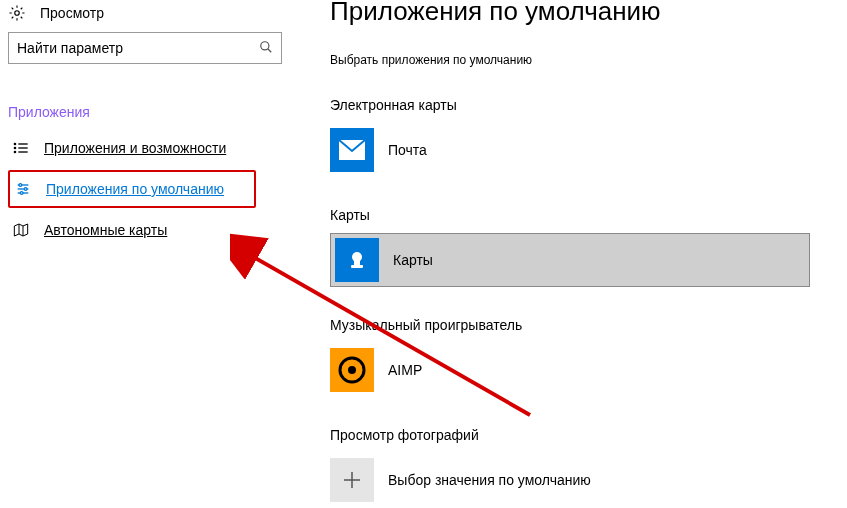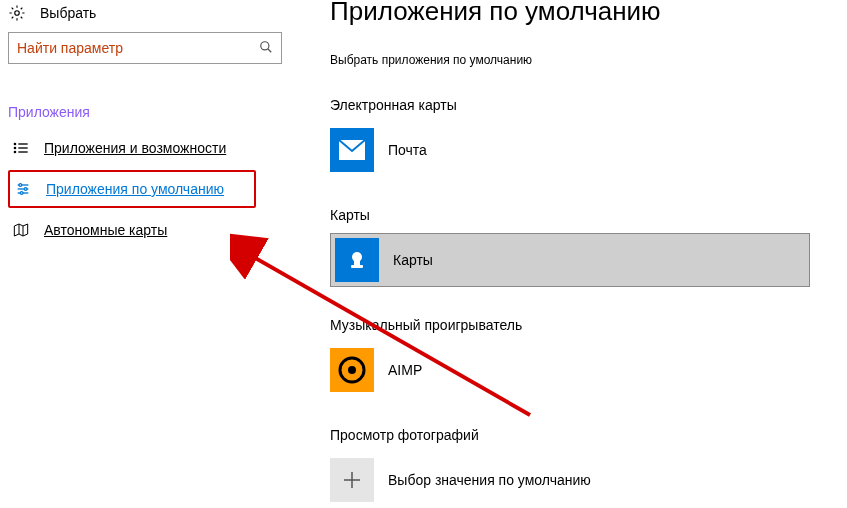--- a/index.html
+++ b/index.html
@@ -25,21 +25,21 @@
     padding: 4px 0 10px 0;
   }
   .home-row .icon { width: 18px; height: 18px; display:flex; align-items:center; justify-content:center;}
   .search-box {
     width: 274px;
     height: 32px;
     border: 1px solid #999;
     display: flex;
     align-items: center;
     padding: 0 8px;
-    color: #c2410c;
+    color: #000000;
     font-size: 14px;
     background:#fff;
   }
   .search-box .placeholder { flex: 1; }
   .search-box .sicon { color:#555; font-size:14px; }
   .section-label {
     margin-top: 40px;
     margin-bottom: 6px;
     font-size: 14px;
     color:#8b5cf6;
@@ -120,21 +120,21 @@
 <div class="layout">
   <div class="sidebar">
 
     <div class="home-row">
       <span class="icon">
         <svg width="18" height="18" viewBox="0 0 24 24" fill="none" stroke="#000" stroke-width="1.5">
           <circle cx="12" cy="12" r="3"></circle>
           <path d="M12 2 L12 5 M12 19 L12 22 M2 12 L5 12 M19 12 L22 12 M4.9 4.9 L7 7 M17 17 L19.1 19.1 M4.9 19.1 L7 17 M17 7 L19.1 4.9"></path>
         </svg>
       </span>
-      <span>Выбрать</span>
+      <span>Просмотр</span>
     </div>
 
     <div class="search-box">
       <span class="placeholder">Найти параметр</span>
       <span class="sicon">
         <svg width="14" height="14" viewBox="0 0 24 24" fill="none" stroke="#555" stroke-width="2">
           <circle cx="10" cy="10" r="7"></circle>
             <line x1="21" y1="21" x2="15" y2="15"></line>
         </svg>
       </span>

